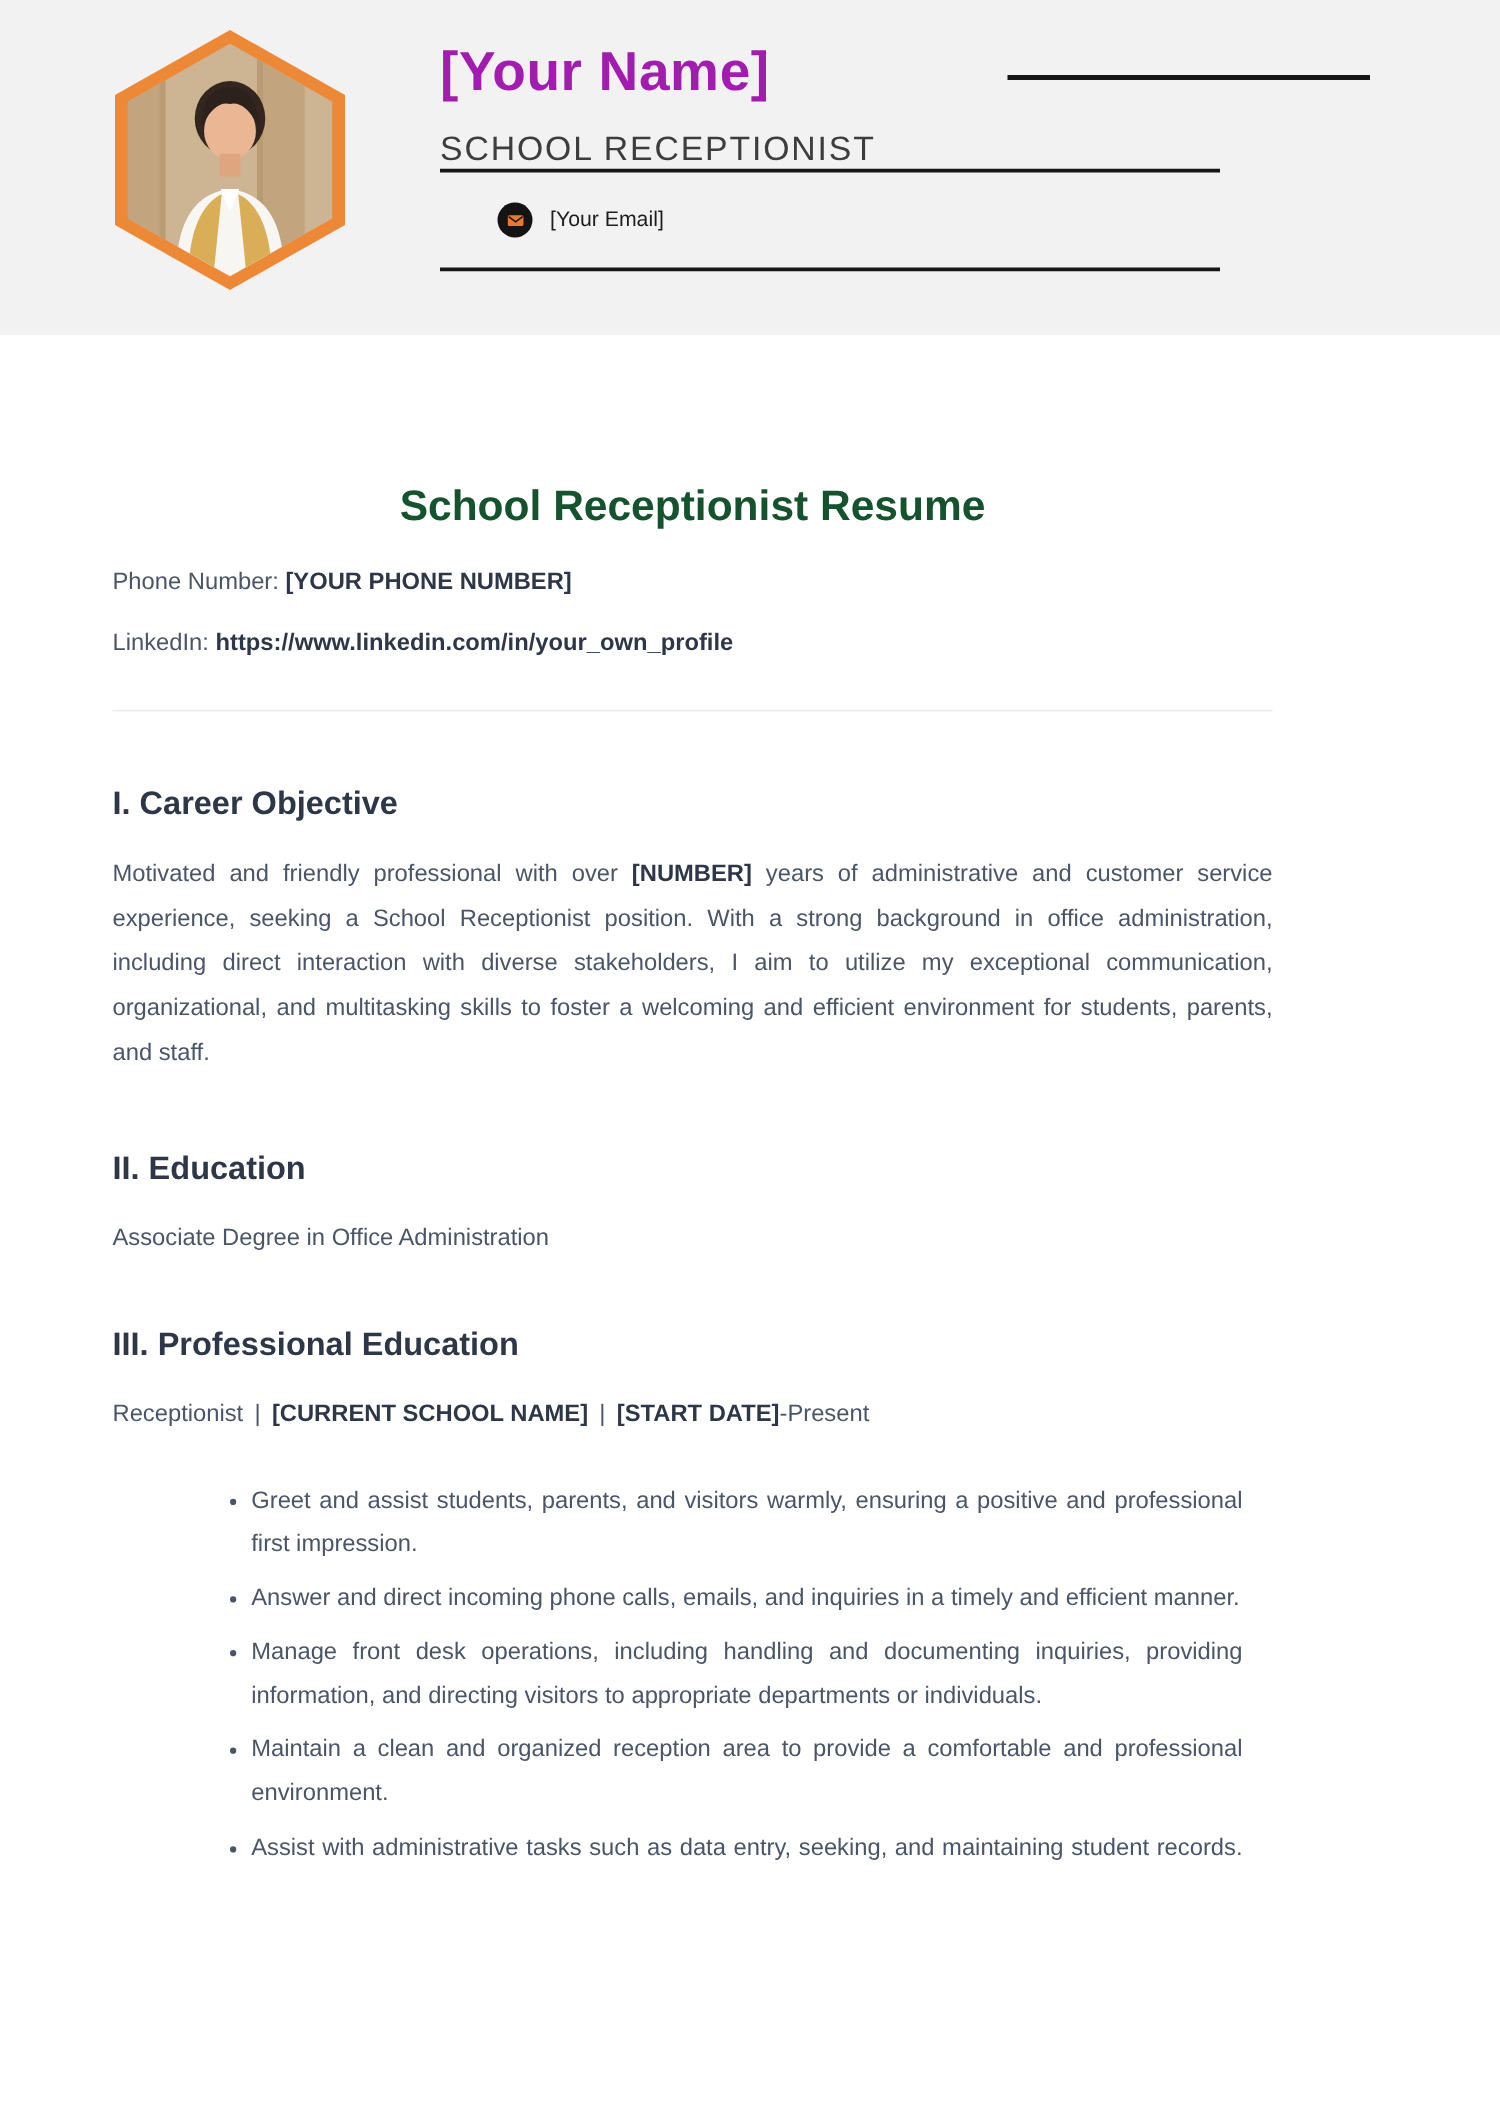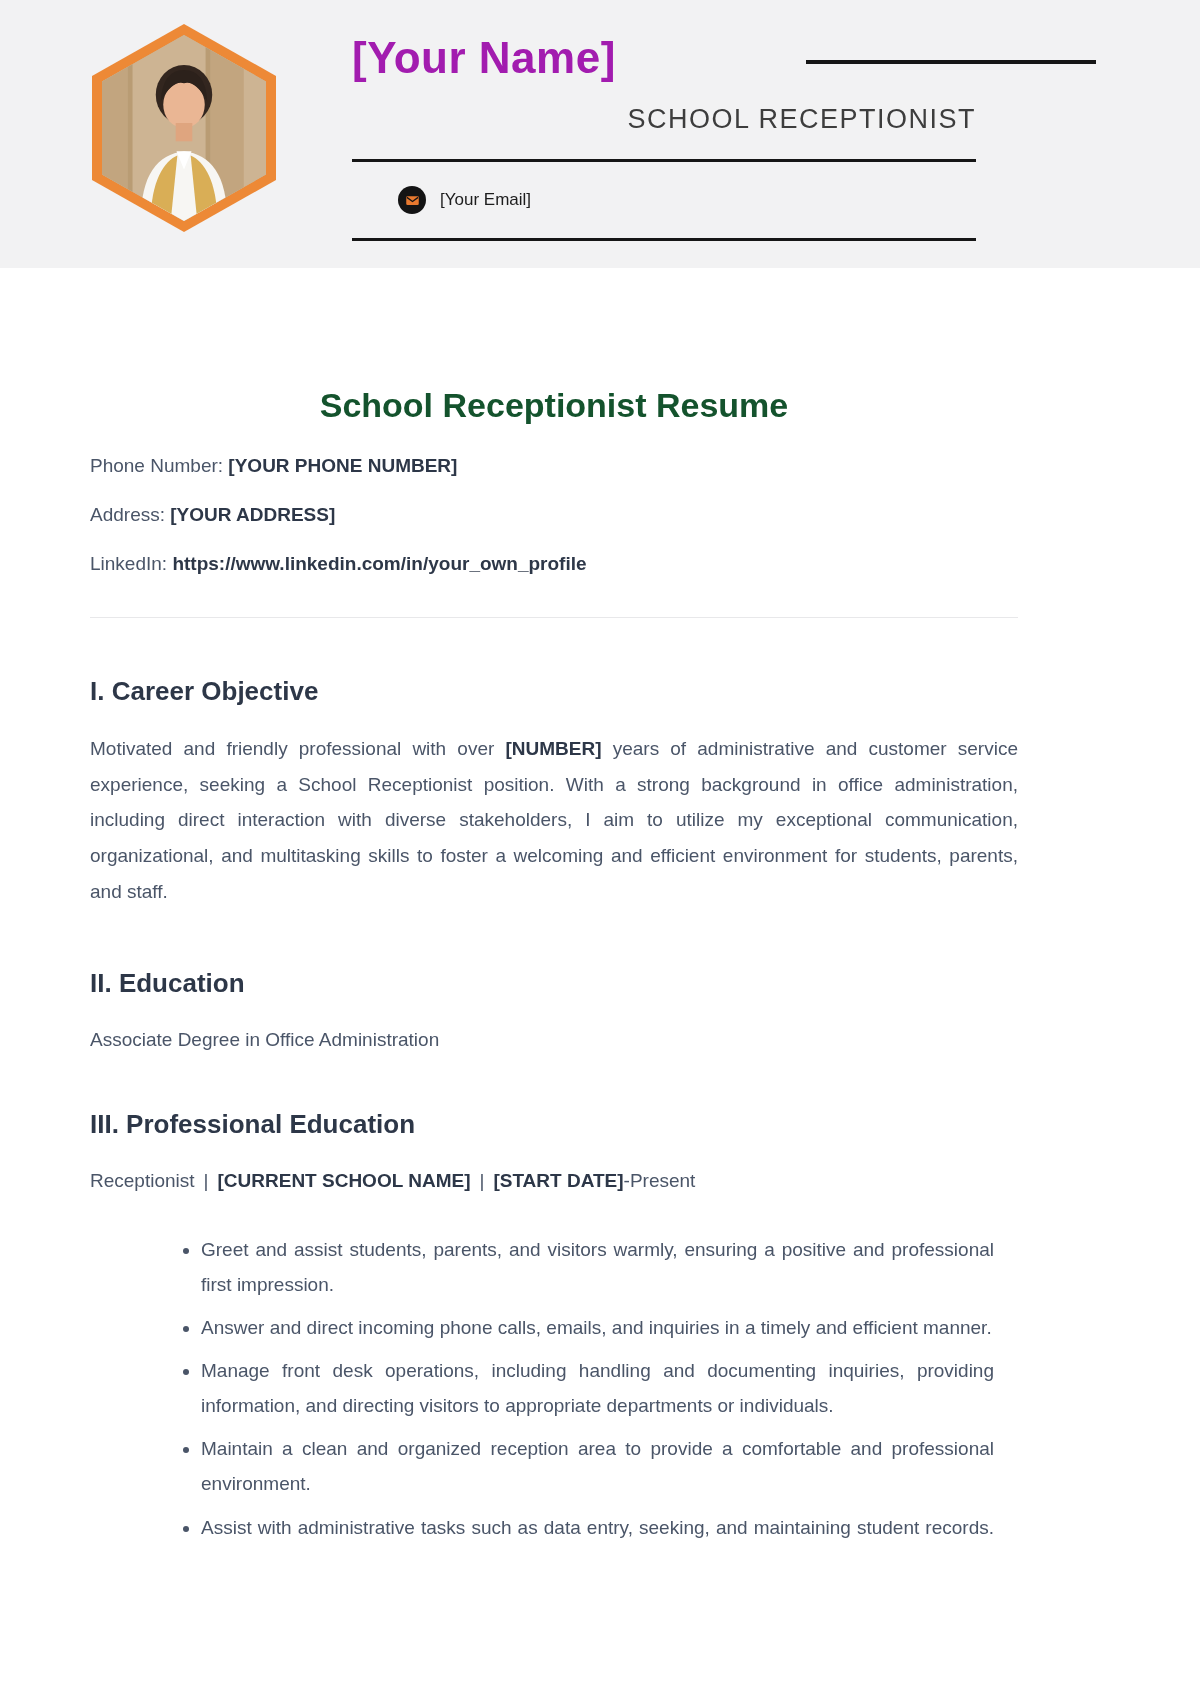--- a/index.html
+++ b/index.html
@@ -51,24 +51,22 @@
     color: #a21caf;
     line-height: 1.1;
     letter-spacing: 0.5px;
   }
   .person-role {
     margin-top: 22px;
     font-size: 27px;
     font-weight: 500;
     letter-spacing: 1.5px;
     color: #3d3d3d;
-    text-align: right;
   }
   .email-box {
-    margin-top: 24px;
     border-top: 3px solid #161616;
     border-bottom: 3px solid #161616;
     padding: 24px 0 24px 46px;
     display: flex;
     align-items: center;
     gap: 14px;
   }
   .mail-icon {
     width: 28px; height: 28px;
     border-radius: 50%;
@@ -183,21 +181,20 @@
     </div>
   </div>
 </div>
 
 <div class="page-body">
 
   <h1 class="resume-title">School Receptionist Resume</h1>
 
   <p class="contact-line"><span>Phone Number: </span><b>[YOUR PHONE NUMBER]</b></p>
 
-  <p class="contact-line"><span>Address: </span><b>[YOUR ADDRESS]</b></p>
 
   <p class="contact-line"><span>LinkedIn: </span><b>https://www.linkedin.com/in/your_own_profile</b></p>
 
   <hr class="divider">
 
   <h2 class="section-heading">I. Career Objective</h2>
   <p class="objective-text"><span>Motivated and friendly professional with over </span><b class="bold-dark">[NUMBER]</b><span> years of administrative and customer service experience, seeking a School Receptionist position. With a strong background in office administration, including direct interaction with diverse stakeholders, I aim to utilize my exceptional communication, organizational, and multitasking skills to foster a welcoming and efficient environment for students, parents, and staff.</span></p>
 
   <h2 class="section-heading">II. Education</h2>
   <p class="degree-line">Associate Degree in Office Administration</p>

